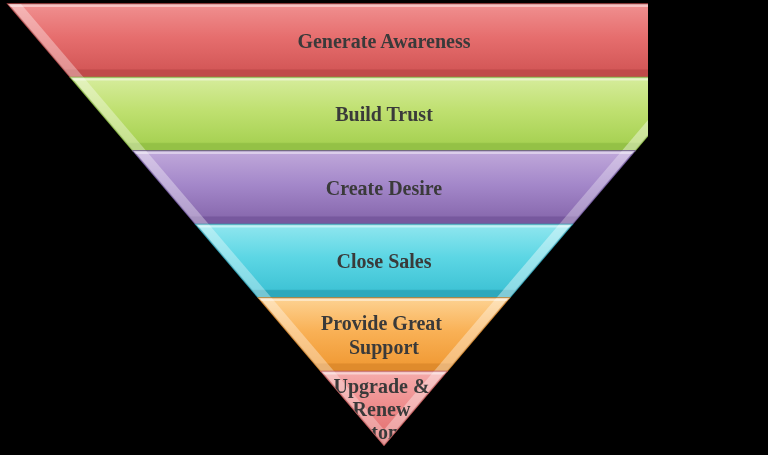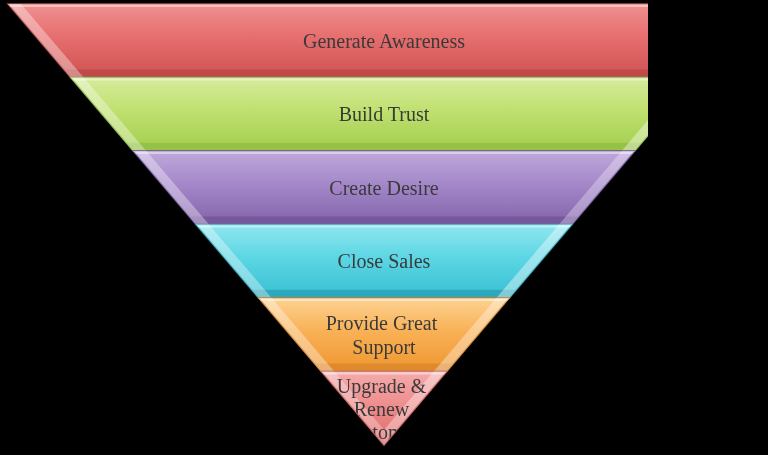--- a/index.html
+++ b/index.html
@@ -7,20 +7,21 @@
     padding: 0;
     background: #000;
   }
   .stage-wrap {
     position: relative;
     width: 648px;
     height: 455px;
     background: #000;
     overflow: hidden;
     font-family: "Liberation Serif", "DejaVu Serif", serif;
+    font-weight: bold;
   }
   svg { display: block; }
   .stage-label {
     font-family: "Liberation Serif", "DejaVu Serif", serif;
     font-size: 20px;
     text-anchor: middle;
   }
 </style>
 </head>
 <body>

